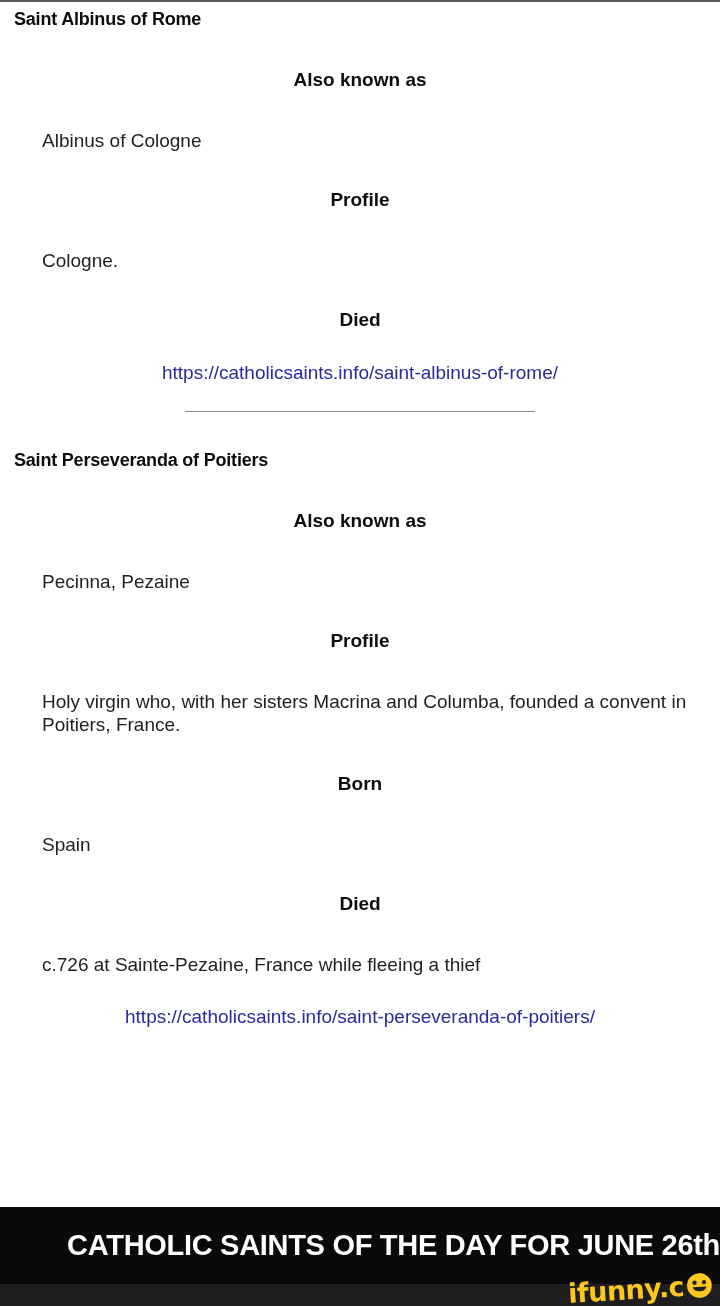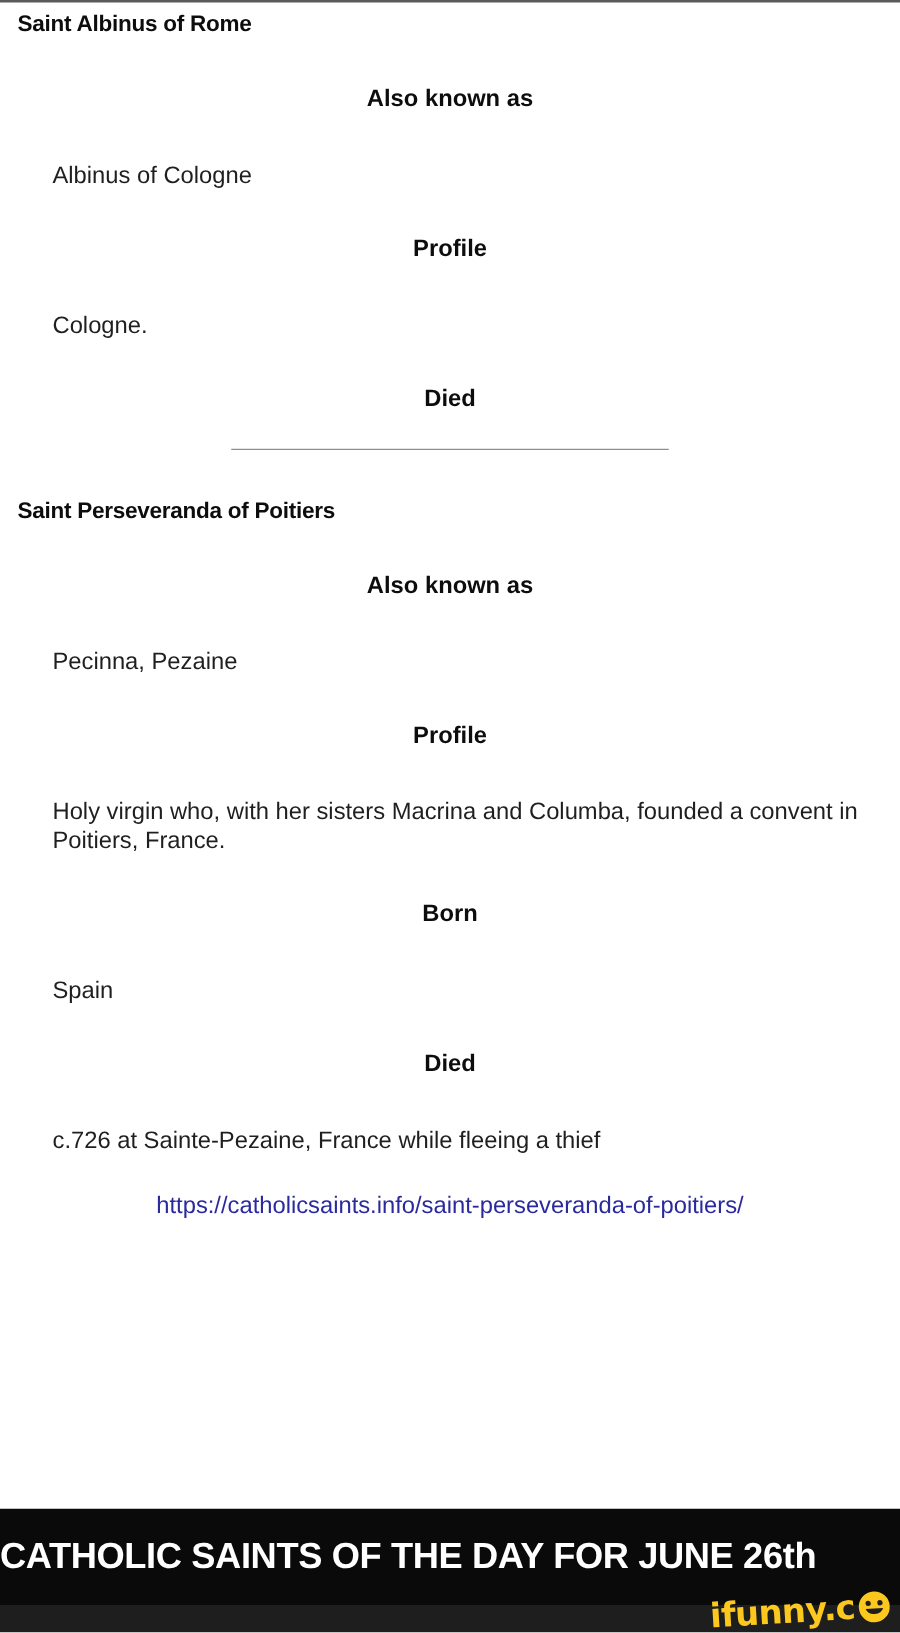--- a/index.html
+++ b/index.html
@@ -28,21 +28,21 @@
     margin:29px 0 0;text-align:center;
     font-size:19px;line-height:23px;
   }
   a.saint-link{color:#2a2a9e;text-decoration:none;cursor:pointer;}
   hr.divider{
     border:none;border-top:1px solid #8f8f8f;
     width:350px;margin:27px auto 0;
   }
   .banner{
     position:absolute;top:1207px;left:0;width:720px;height:77px;
-    background:#0a0a0a;display:flex;align-items:center;justify-content:flex-start;
+    background:#0a0a0a;display:flex;align-items:center;justify-content:flex-end;
   }
   .banner-text{
     color:#ffffff;font-size:29px;font-weight:700;letter-spacing:-0.3px;
     white-space:nowrap;
   }
   .strip{
     position:absolute;top:1284px;left:0;width:720px;height:22px;
     background:#1e1e1e;
   }
   .watermark{
@@ -65,20 +65,23 @@
     <h1 class="section-title">Saint Albinus of Rome</h1>
 
     <h2 class="entry-heading">Also known as</h2>
     <p class="entry-text">Albinus of Cologne</p>
 
     <h2 class="entry-heading">Profile</h2>
     <p class="entry-text">Cologne.</p>
 
     <h2 class="entry-heading">Died</h2>
 
+    <p class="link-row">
+      <a class="saint-link" href="#">https://catholicsaints.info/saint-albinus-of-rome/</a>
+    </p>
   </section>
 
   <hr class="divider">
 
   <section>
     <h1 class="section-title second">Saint Perseveranda of Poitiers</h1>
 
     <h2 class="entry-heading">Also known as</h2>
     <p class="entry-text">Pecinna, Pezaine</p>
 

